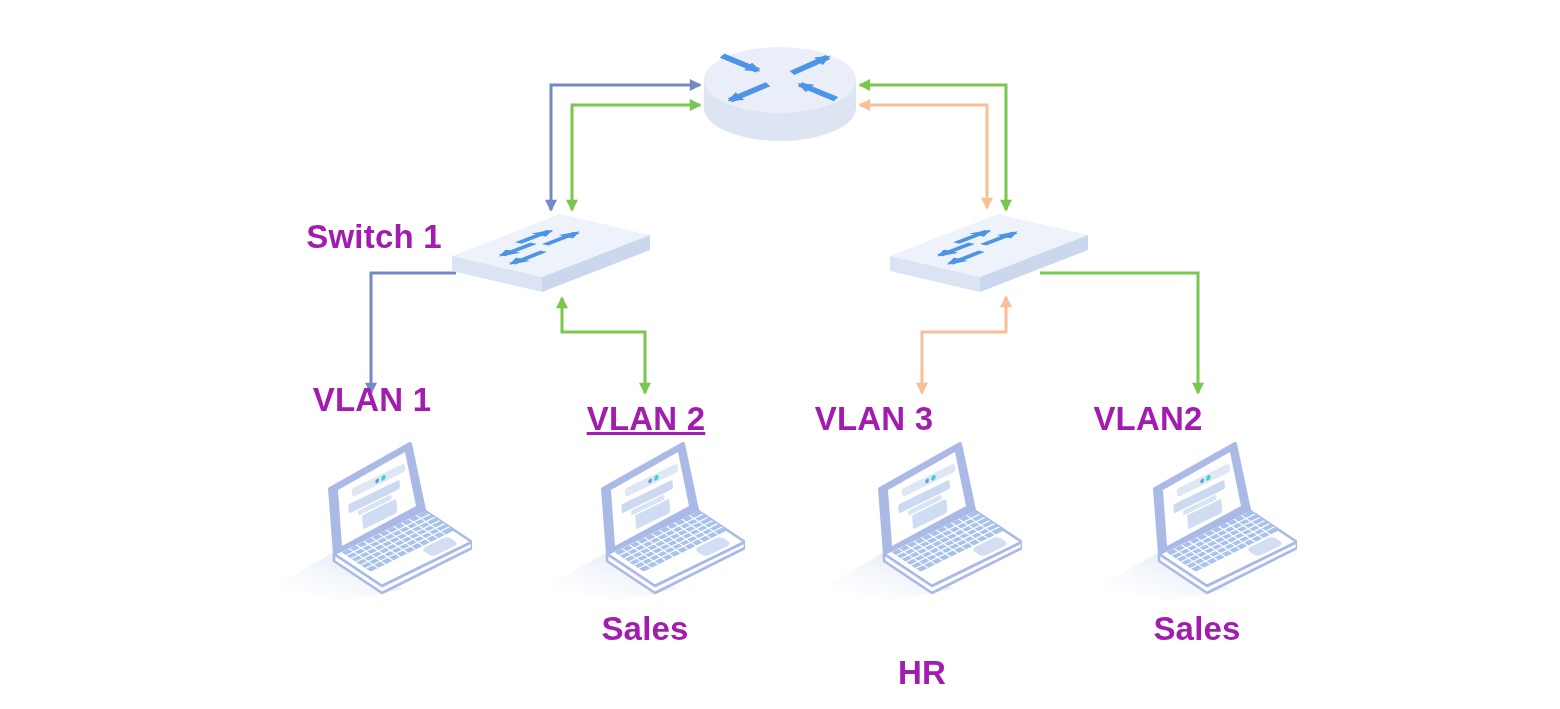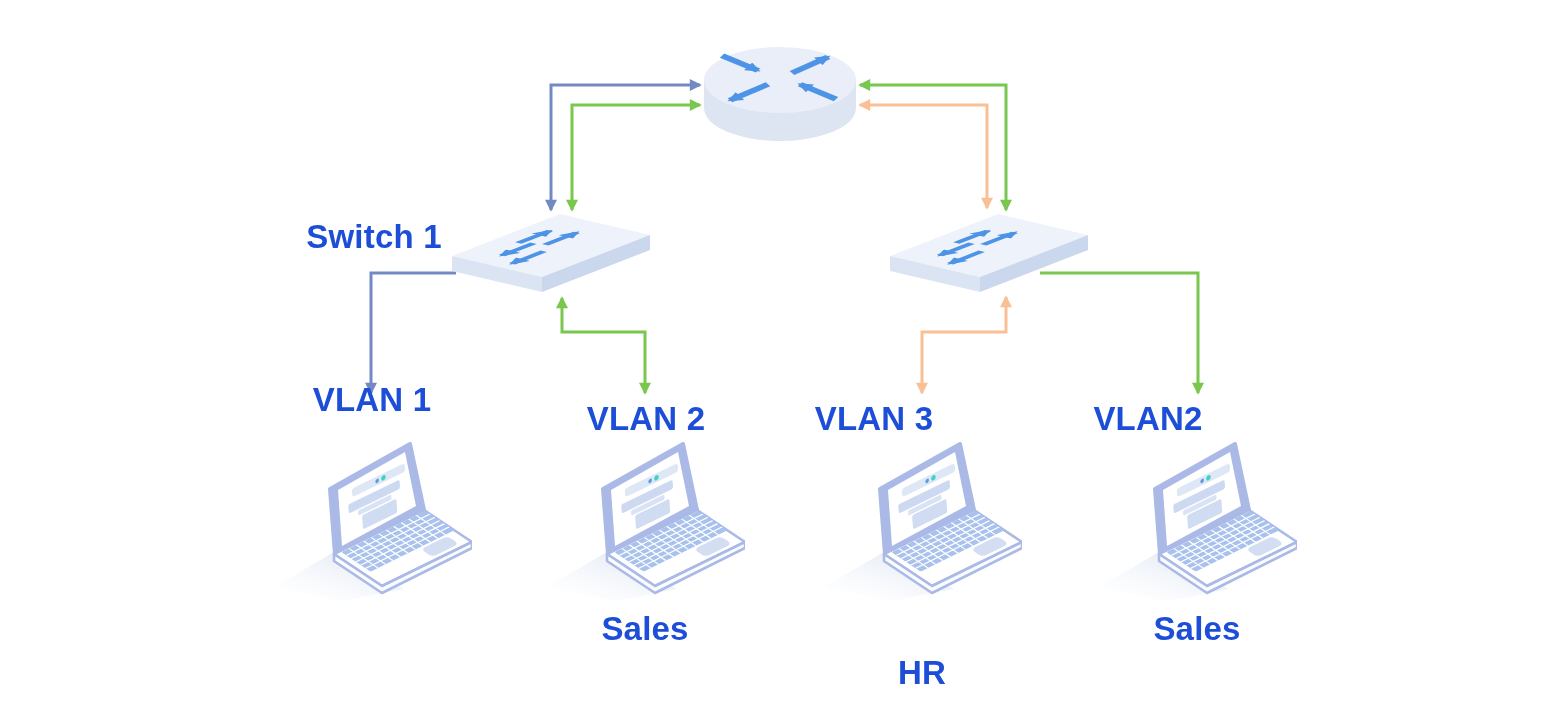--- a/index.html
+++ b/index.html
@@ -9,21 +9,21 @@
     background:#ffffff;
     overflow:hidden;
     font-family:"Liberation Sans","DejaVu Sans",sans-serif;
   }
   .diagram-svg{position:absolute;left:0;top:0;}
   .lbl{
     position:absolute;
     transform:translateX(-50%);
     font-size:33px;
     font-weight:600;
-    color:#1d4ed8;
+    color:#a21caf;
     letter-spacing:0.2px;
     white-space:nowrap;
     line-height:36px;
   }
 </style>
 </head>
 <body>
 
 <div class="stage">
 
@@ -120,21 +120,21 @@
 
     <use href="#sym-laptop" x="272" y="442" width="200" height="160"></use>
     <use href="#sym-laptop" x="545" y="442" width="200" height="160"></use>
     <use href="#sym-laptop" x="822" y="442" width="200" height="160"></use>
     <use href="#sym-laptop" x="1097" y="442" width="200" height="160"></use>
   </svg>
 
   <div class="lbl" style="left:374px;top:219px;">Switch 1</div>
 
   <div class="lbl" style="left:372px;top:382px;text-align:right;">VLAN 1</div>
-  <div class="lbl" style="left:646px;top:401px;">VLAN 2</div>
+  <div class="lbl" style="left:646px;top:401px;text-decoration:underline;">VLAN 2</div>
   <div class="lbl" style="left:874px;top:401px;">VLAN 3</div>
   <div class="lbl" style="left:1148px;top:401px;">VLAN2</div>
 
   <div class="lbl" style="left:645px;top:611px;">Sales</div>
   <div class="lbl" style="left:922px;top:611px;margin-top:44px;">HR</div>
   <div class="lbl" style="left:1197px;top:611px;">Sales</div>
 
 </div>
 
 </body></html>

